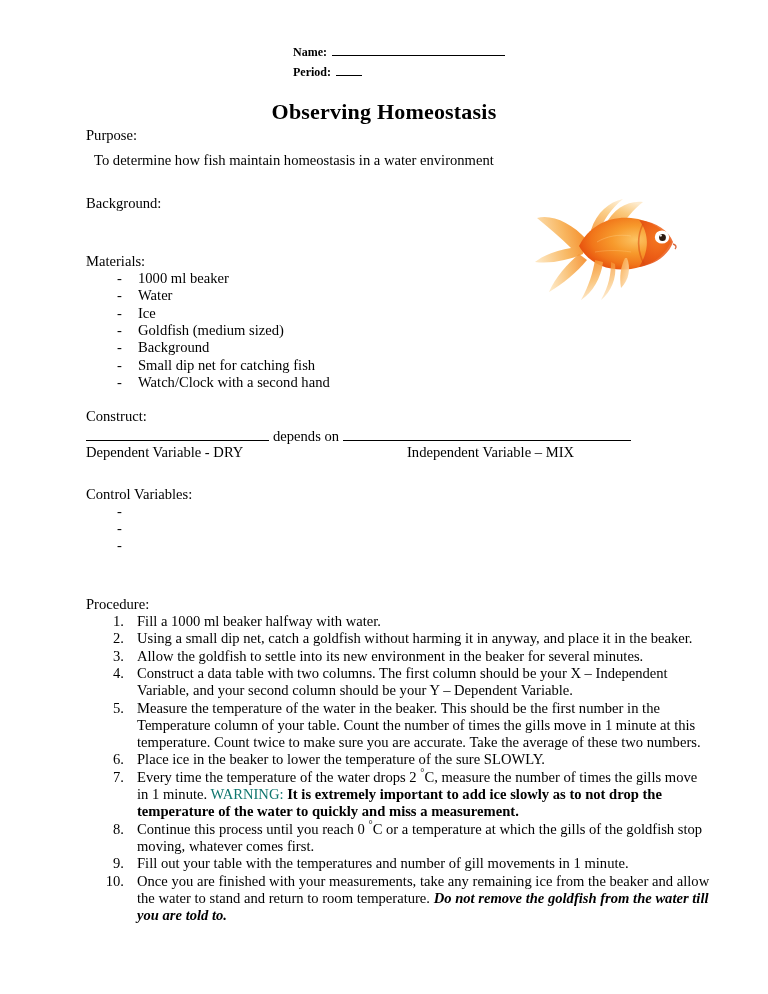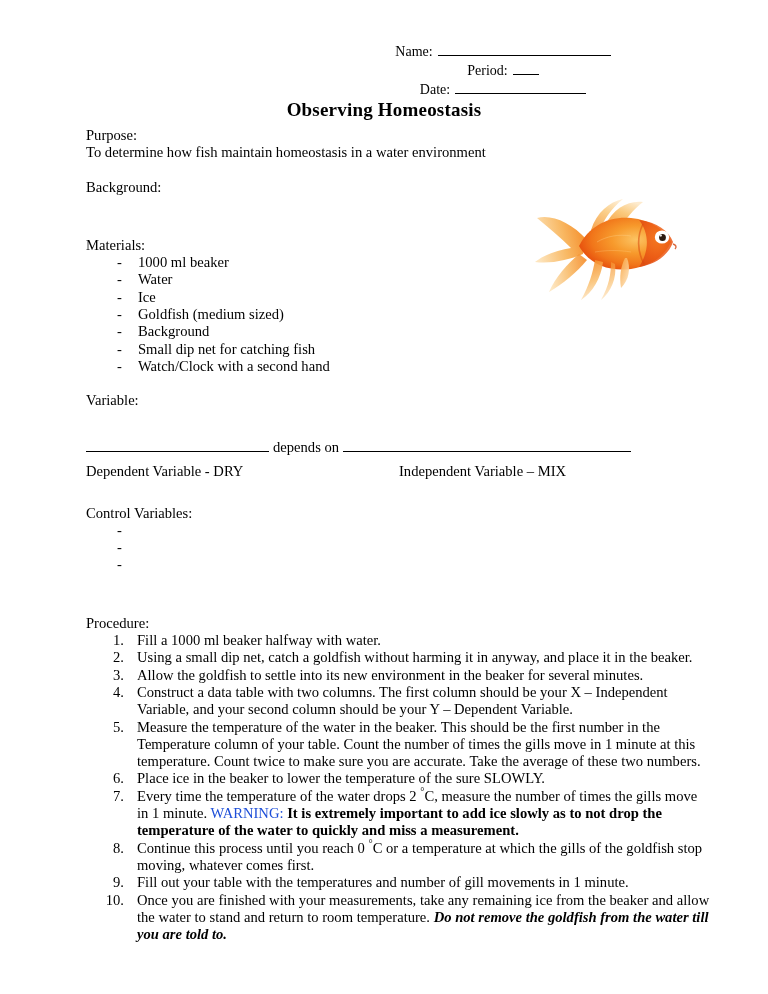--- a/index.html
+++ b/index.html
@@ -22,23 +22,24 @@
     height: 994px;
     background: #fff;
   }
 
   
   .hdr {
     position: absolute;
     right: 55px;
     top: 42px;
     width: 420px;
-    text-align: center;
-    font-size: 14px;
+    text-align: left;
+    font-size: 12px;
     line-height: 19px;
+    font-weight: bold;
   }
   .hdr-row {
     white-space: nowrap;
     display: block;
   }
   .rule {
     display: inline-block;
     border-bottom: 1px solid #000;
     vertical-align: baseline;
     height: 13px;
@@ -48,40 +49,40 @@
   .rule-period { width: 26px; }
   .rule-date { width: 131px; }
 
   
   .doc-title {
     position: absolute;
     top: 99px;
     left: 0;
     width: 768px;
     text-align: center;
-    font-size: 19px;
+    font-size: 22px;
     font-weight: bold;
     letter-spacing: 0.2px;
   }
 
   
   .content {
     position: absolute;
     left: 86px;
     top: 127px;
     width: 626px;
     font-size: 14.6px;
     line-height: 17.3px;
   }
   .sec-head {
     font-weight: normal;
     margin: 0;
   }
   .plain {
-    margin: 0;
+    margin: 8px;
   }
   .spacer-sm { height: 17px; }
   .spacer-md { height: 24px; }
 
   
   .dash-list {
     list-style: none;
     margin: 0;
     padding: 0;
   }
@@ -96,21 +97,20 @@
     left: 31px;
     top: 0;
   }
   .blank-dash { height: 17.3px; }
 
   
   .var-line {
     position: relative;
     height: 18px;
     white-space: nowrap;
-    margin-top: 27px;
   }
   .var-blank-left {
     display: inline-block;
     width: 183px;
     border-bottom: 1px solid #000;
     height: 14px;
     vertical-align: baseline;
   }
   .var-depends {
     display: inline-block;
@@ -119,30 +119,29 @@
   .var-blank-right {
     display: inline-block;
     width: 288px;
     border-bottom: 1px solid #000;
     height: 14px;
     vertical-align: baseline;
   }
   .var-labels {
     position: relative;
     height: 18px;
-    margin-top: 8px;
   }
   .var-lbl-dep {
     position: absolute;
     left: 0;
     top: 0;
   }
   .var-lbl-ind {
     position: absolute;
-    left: 313px;
+    left: 321px;
     top: 0;
   }
 
   
   .proc-list {
     list-style: none;
     margin: 0;
     padding: 0;
     counter-reset: proc;
   }
@@ -154,21 +153,21 @@
   }
   .proc-list li::before {
     content: counter(proc) ".";
     position: absolute;
     left: 0;
     top: 0;
     width: 38px;
     text-align: right;
   }
   .warn {
-    color: #1d4ed8;
+    color: #0f766e;
   }
   .b { font-weight: bold; margin-top: 36px; }
   .bi { font-weight: bold; font-style: italic; }
   sup.deg {
     font-size: 0.72em;
     vertical-align: super;
     line-height: 0;
   }
 
   
@@ -185,23 +184,20 @@
 <body>
 
 <div class="page">
 
   <div class="hdr">
     <span class="hdr-row">
       <span>Name:</span><span class="rule rule-name"></span>
     </span>
     <span class="hdr-row">
       <span>Period:</span><span class="rule rule-period"></span>
-    </span>
-    <span class="hdr-row">
-      <span>Date:</span><span class="rule rule-date"></span>
     </span>
   </div>
 
   <div class="doc-title">Observing Homeostasis</div>
 
   <div class="fish-wrap">
     <svg width="158" height="110" viewBox="0 0 158 110" xmlns="http://www.w3.org/2000/svg">
       <defs>
         <radialGradient id="bodyGrad" cx="62%" cy="42%" r="62%">
           <stop offset="0%" stop-color="#fcc463"></stop>
@@ -281,21 +277,21 @@
       <li><span class="dash">-</span><span>Water</span></li>
       <li><span class="dash">-</span><span>Ice</span></li>
       <li><span class="dash">-</span><span>Goldfish (medium sized)</span></li>
       <li><span class="dash">-</span><span>Background</span></li>
       <li><span class="dash">-</span><span>Small dip net for catching fish</span></li>
       <li><span class="dash">-</span><span>Watch/Clock with a second hand</span></li>
     </ul>
 
     <div class="spacer-sm"></div>
 
-    <div class="sec-head">Variable:</div>
+    <div class="sec-head">Construct:</div>
     <div class="var-line">
       <span class="var-blank-left"></span><span class="var-depends">depends on</span><span class="var-blank-right"></span>
     </div>
     <div class="var-labels">
       <span class="var-lbl-dep">Dependent Variable - DRY</span>
       <span class="var-lbl-ind">Independent Variable – MIX</span>
     </div>
 
     <div class="spacer-md"></div>
 

